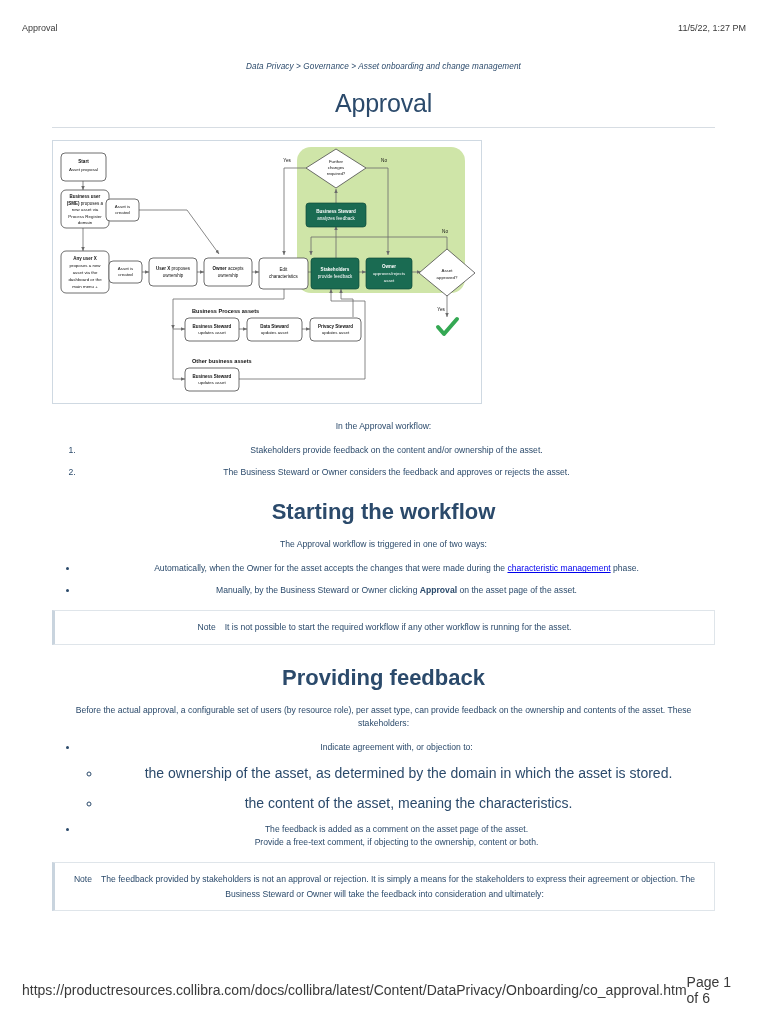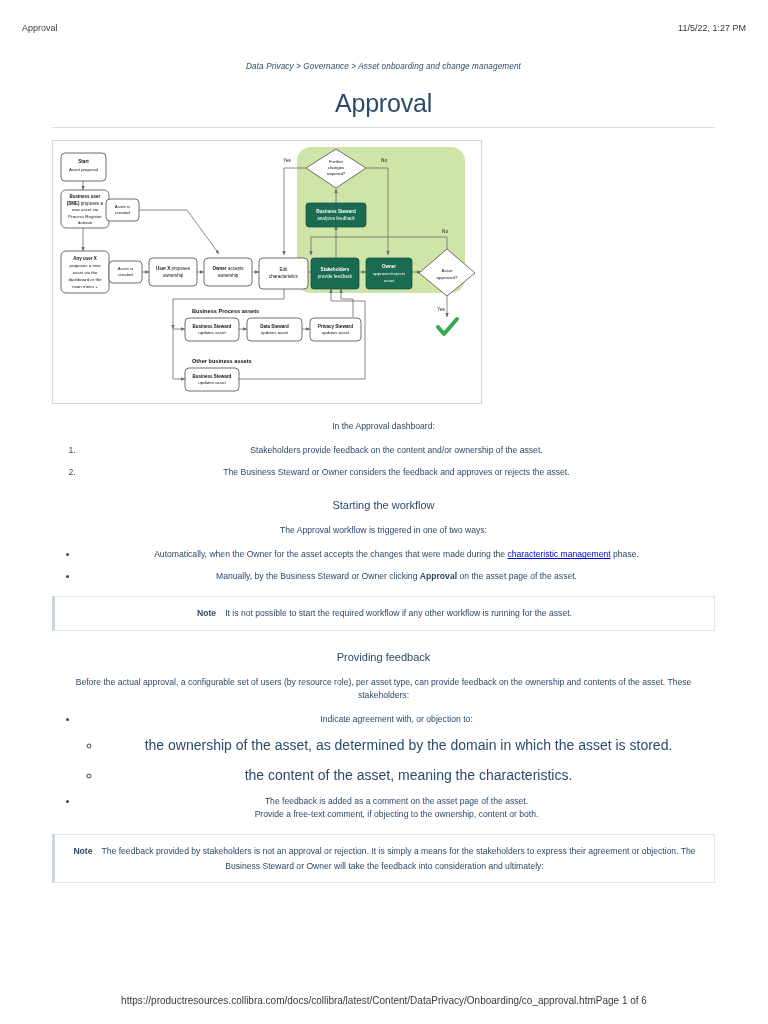--- a/index.html
+++ b/index.html
@@ -32,21 +32,21 @@
 
   
   .page-footer {
     position: absolute;
     bottom: 18px;
     left: 22px;
     right: 22px;
     display: flex;
     justify-content: center;
     align-items: center;
-    font-size: 10px;
+    font-size: 14px;
     color: #3a3a3a;
   }
 
   
   .content {
     position: absolute;
     top: 62px;
     left: 52px;
     width: 663px;
     text-align: center;
@@ -67,22 +67,22 @@
     margin: 0 0 9px 0;
     letter-spacing: -.2px;
   }
   .title-rule {
     border: 0;
     border-top: 1px solid #d7dde3;
     margin: 0 0 12px 0;
   }
 
   h2.section-title {
-    font-size: 11px;
-    font-weight: normal;
+    font-size: 22px;
+    font-weight: bold;
     color: #2b4a6b;
     margin: 20px 0 13px 0;
   }
 
   p.body-text {
     font-size: 8.6px;
     line-height: 1.55;
     color: #2b4a6b;
     margin: 0 0 11px 0;
   }
@@ -117,21 +117,21 @@
   .note-box {
     border: 1px solid #dfe5ea;
     border-left: 3px solid #c9d4de;
     background: #ffffff;
     padding: 9px 13px;
     margin: 13px 0 4px 0;
     font-size: 8.6px;
     line-height: 1.7;
     color: #2b4a6b;
   }
-  .note-label { font-weight: bold; margin-right: 9px; }
+  .note-label { font-weight: normal; margin-right: 9px; }
 
   
   .diagram-wrap {
     border: 1px solid #cfd9e2;
     background: #ffffff;
     width: 428px;
     height: 262px;
     margin: 0 0 16px 0;
     position: relative;
   }
@@ -323,21 +323,21 @@
 
       <g font-family="Liberation Sans, sans-serif" font-size="4.6" fill="#111">
         <text x="234" y="21" text-anchor="middle">Yes</text>
         <text x="331" y="21" text-anchor="middle">No</text>
         <text x="392" y="92" text-anchor="middle">No</text>
         <text x="388" y="170" text-anchor="middle">Yes</text>
       </g>
     </svg>
   </div>
 
-  <p class="body-text">In the Approval dashboard:</p>
+  <p class="body-text">In the Approval workflow:</p>
   <ol class="num-list">
     <li>Stakeholders provide feedback on the content and/or ownership of the asset.</li>
     <li>The Business Steward or Owner considers the feedback and approves or rejects the asset.</li>
   </ol>
 
   <h2 class="section-title">Starting the workflow</h2>
   <p class="body-text">The Approval workflow is triggered in one of two ways:</p>
 
   <ul class="bullet-list">
     <li>

